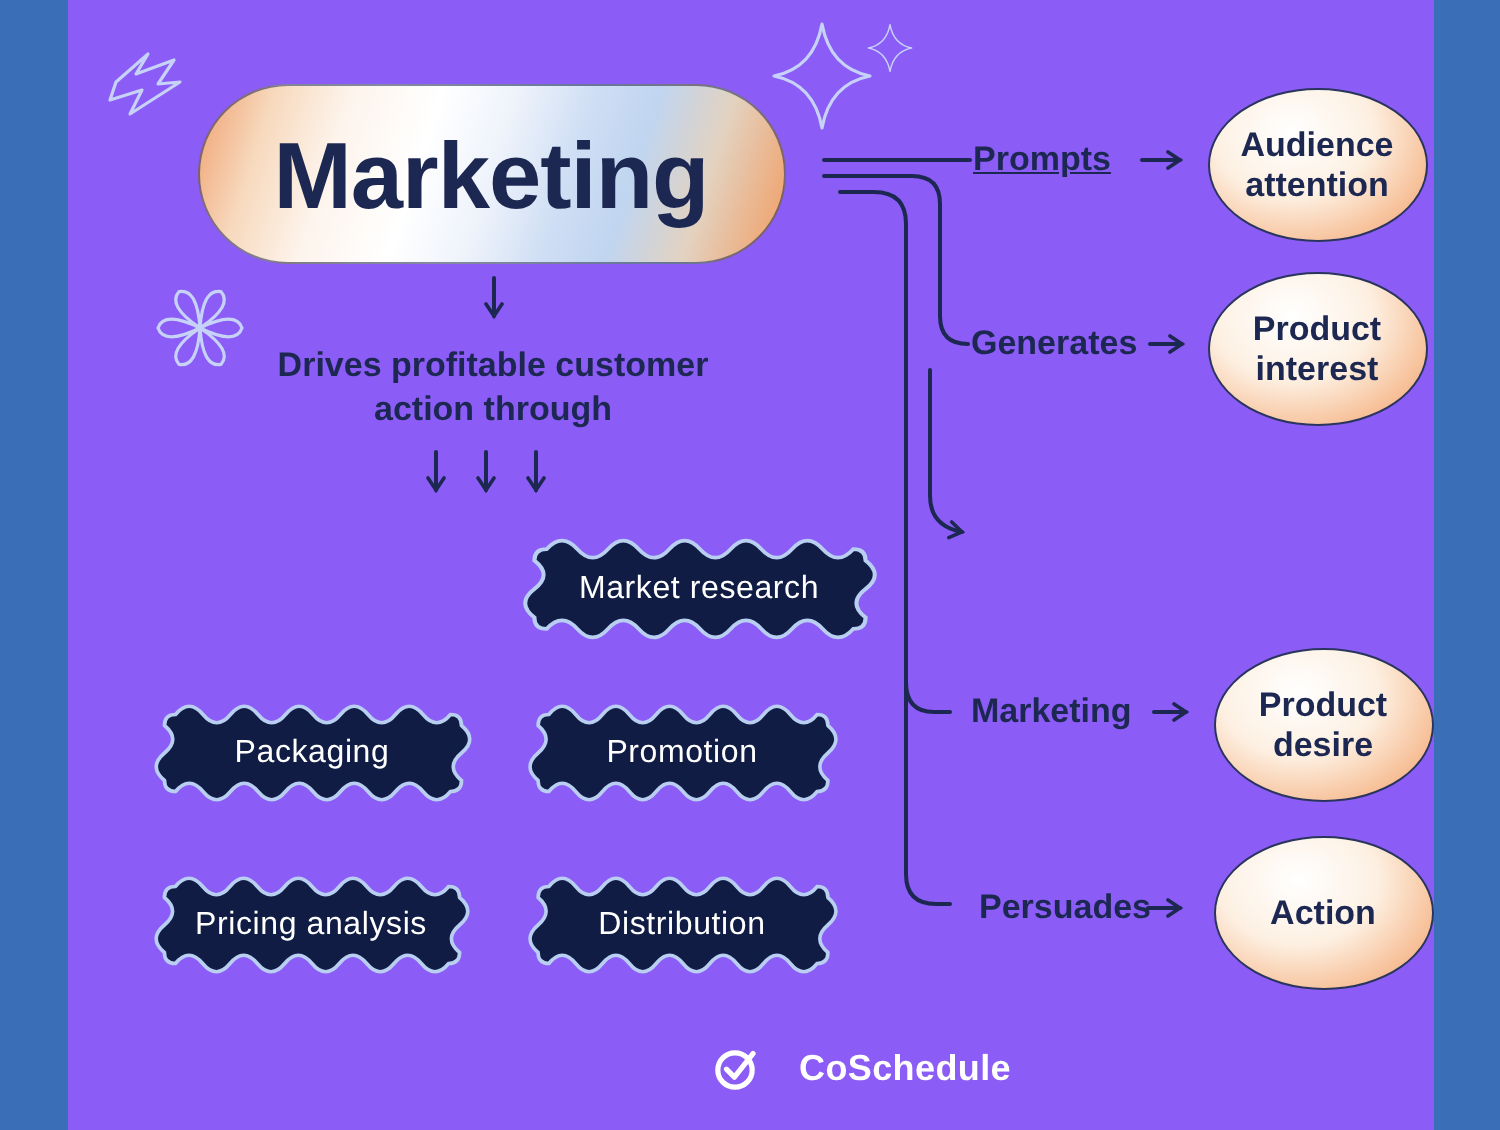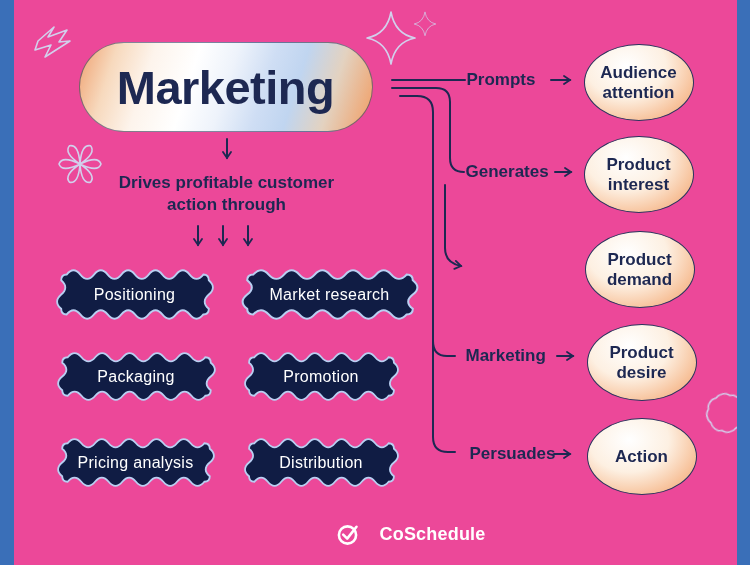--- a/index.html
+++ b/index.html
@@ -1,20 +1,19 @@
 <!DOCTYPE html>
 <html><head>
 <meta charset="utf-8">
 <style>
   html,body { margin:0; padding:0; background:#3a6fb8; }
   .canvas {
     position:relative; width:683px; height:565px; margin:0 auto;
-    background:#ec4899; overflow:hidden;
+    background:#8b5cf6; overflow:hidden;
     font-family:"Liberation Sans", sans-serif;
-    padding-left:40px;
   }
   .overlay { position:absolute; left:0; top:0; width:750px; height:565px; pointer-events:none; }
 
   .pill {
     position:absolute; left:65px; top:42px; width:292px; height:88px;
     border-radius:46px;
     background:linear-gradient(108deg,#efa06f 0%, #f7d9bd 12%, #fdf4ec 24%, #ffffff 38%,
                #eef3fb 50%, #cfdef4 62%, #c0d5f0 72%, #e3d2c0 84%, #efa673 97%);
     border:1.5px solid rgba(29,40,82,0.55);
     display:flex; align-items:center; justify-content:center;
@@ -88,26 +87,20 @@
       <path d="M234,226 V245" marker-end="url(#chev)"></path>
     </g>
   </svg>
 
   <div class="pill">
     <span class="pill-title">Marketing</span>
   </div>
 
   <div class="subtitle">Drives profitable customer action through</div>
 
-  <div class="badge" style="left:39px; top:266px; width:164px; height:57px;">
-    <svg viewBox="0 0 180 60" preserveAspectRatio="none">
-        <use href="#wavyBadge" fill="#101c44" stroke="#b9cff2" stroke-width="2"></use>
-      </svg>
-    <div class="badge-label">Positioning</div>
-  </div>
   <div class="badge" style="left:224px; top:266px; width:184px; height:57px;">
     <svg viewBox="0 0 180 60" preserveAspectRatio="none">
         <use href="#wavyBadge" fill="#101c44" stroke="#b9cff2" stroke-width="2"></use>
       </svg>
     <div class="badge-label">Market research</div>
   </div>
   <div class="badge" style="left:40px; top:349px; width:165px; height:55px;">
     <svg viewBox="0 0 180 60" preserveAspectRatio="none">
         <use href="#wavyBadge" fill="#101c44" stroke="#b9cff2" stroke-width="2"></use>
       </svg>
@@ -125,33 +118,30 @@
       </svg>
     <div class="badge-label">Pricing analysis</div>
   </div>
   <div class="badge" style="left:227px; top:435px; width:161px; height:55px;">
     <svg viewBox="0 0 180 60" preserveAspectRatio="none">
         <use href="#wavyBadge" fill="#101c44" stroke="#b9cff2" stroke-width="2"></use>
       </svg>
     <div class="badge-label">Distribution</div>
   </div>
 
-  <div class="verb" style="left:453px; top:70px;">Prompts</div>
+  <div class="verb" style="left:453px; top:70px;text-decoration:underline;">Prompts</div>
   <div class="verb" style="left:452px; top:162px;">Generates</div>
   <div class="verb" style="left:452px; top:346px;">Marketing</div>
   <div class="verb" style="left:456px; top:444px;text-align:right;">Persuades</div>
 
   <div class="ellipse" style="left:570px; top:136px;">
     <div class="ellipse-label">Product interest</div>
   </div>
   <div class="ellipse" style="left:570px; top:44px;">
     <div class="ellipse-label">Audience attention</div>
-  </div>
-  <div class="ellipse" style="left:571px; top:231px;">
-    <div class="ellipse-label">Product demand</div>
   </div>
   <div class="ellipse" style="left:573px; top:324px;">
     <div class="ellipse-label">Product desire</div>
   </div>
   <div class="ellipse" style="left:573px; top:418px;">
     <div class="ellipse-label">Action</div>
   </div>
 
   <div class="logo">
     <svg width="25" height="26" viewBox="0 0 25 26">

